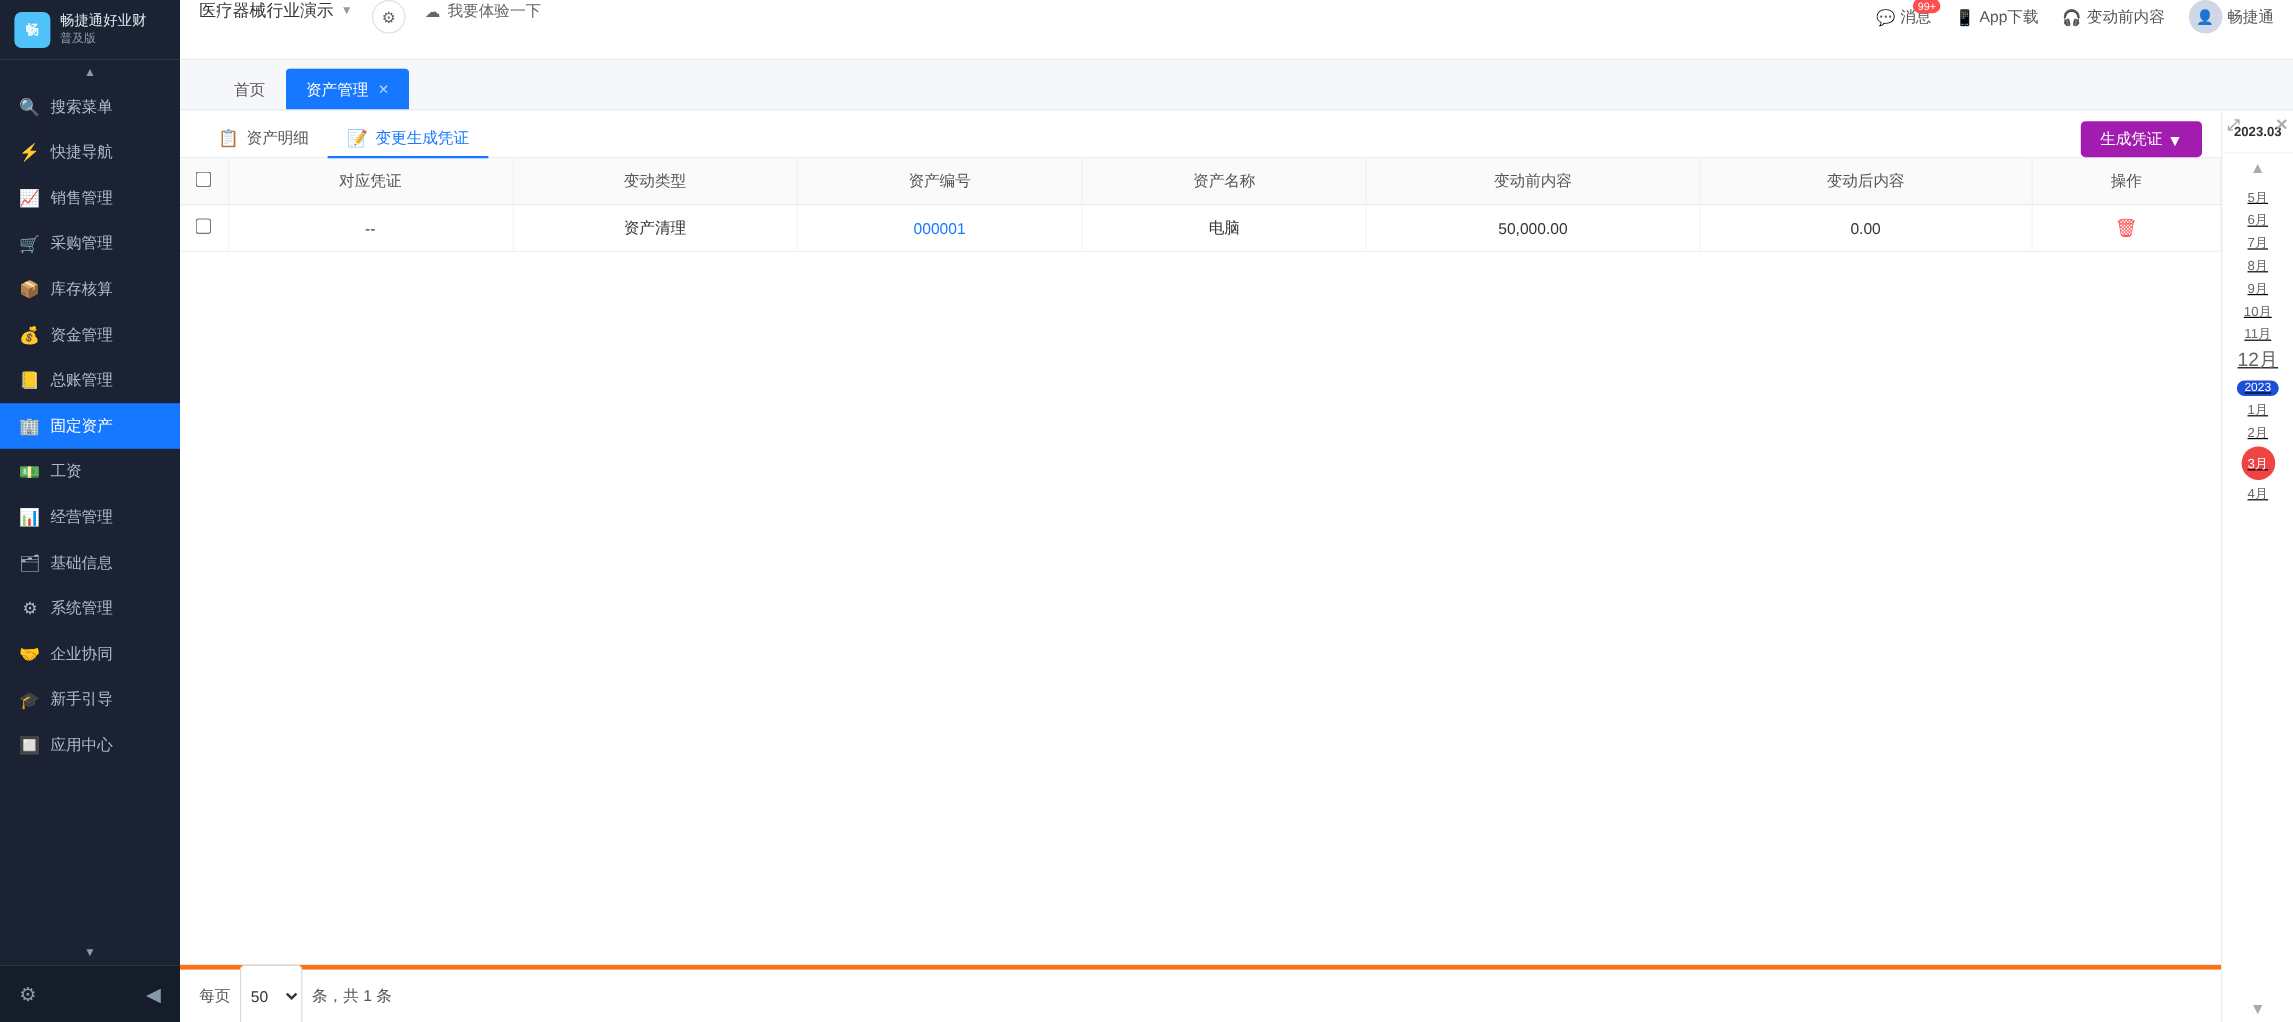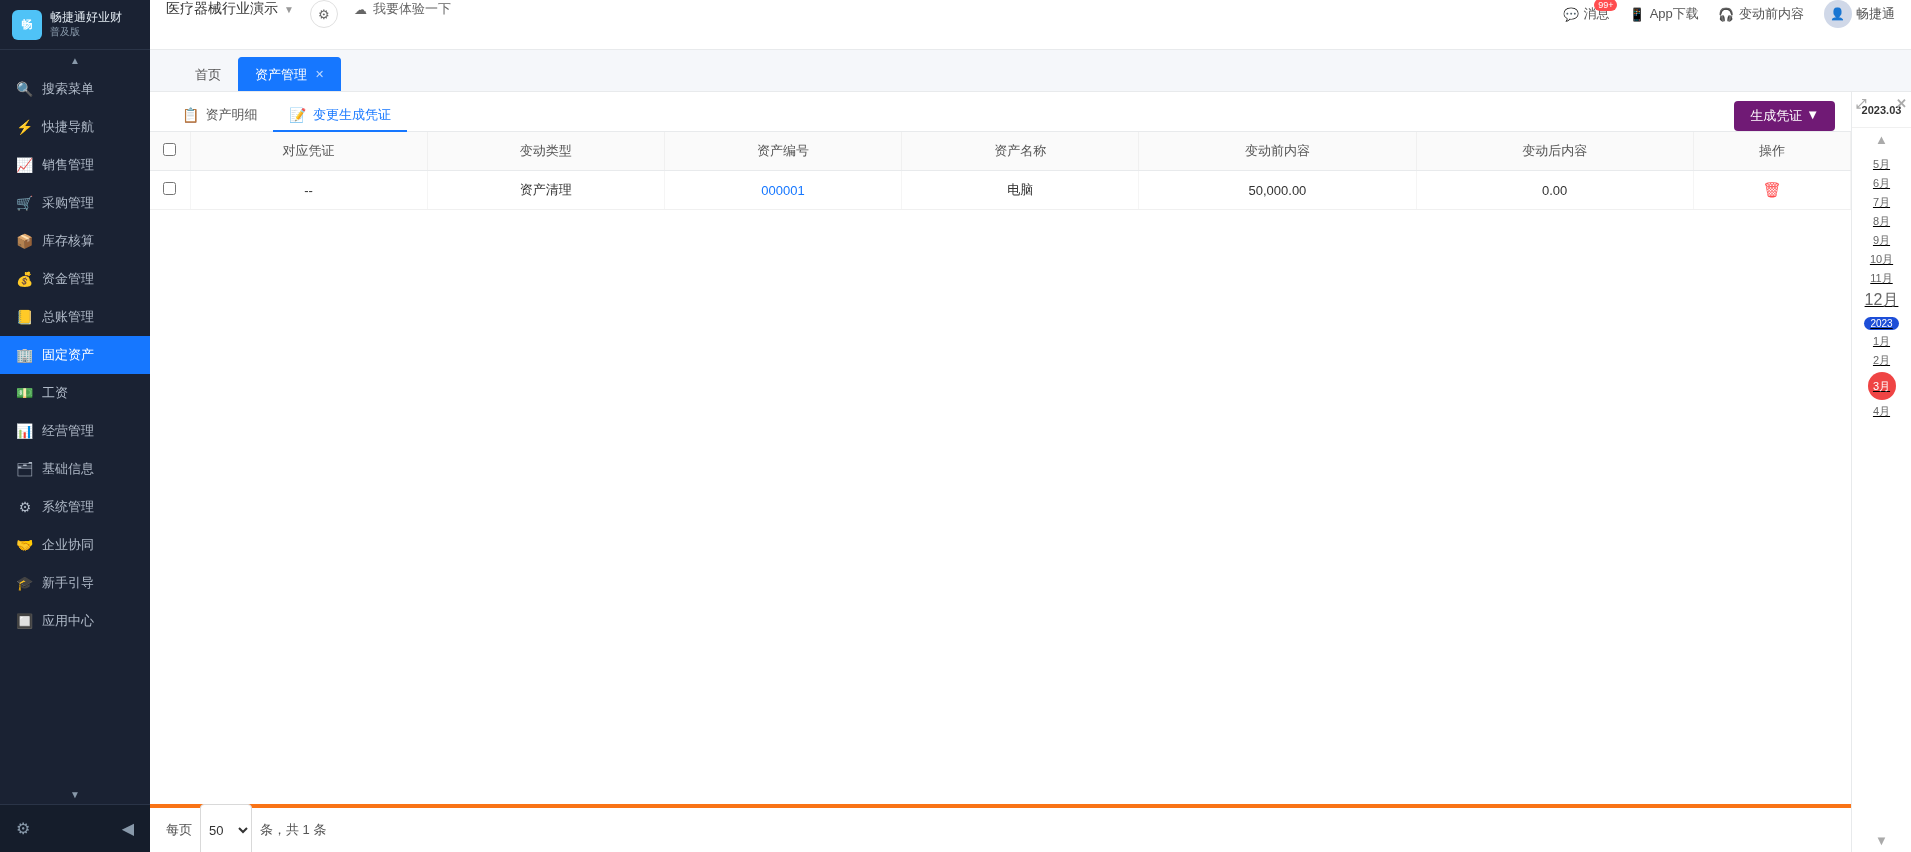--- a/index.html
+++ b/index.html
@@ -263,29 +263,29 @@
       color: #1677ff;
       border-bottom-color: #1677ff;
     }
     .sub-tab-icon {
       font-size: 14px;
     }
     .sub-tab-generate {
       margin-left: auto;
     }
     .btn-generate {
-      background: #701a75;
+      background: #a21caf;
       color: #fff;
       border: none;
       padding: 6px 16px;
       border-radius: 4px;
       font-size: 13px;
       cursor: pointer;
       display: flex;
-      align-items: flex-start;
+      align-items: flex-end;
       gap: 4px;
     }
 
     
     .table-container {
       flex: 1;
       overflow: auto;
     }
     table {
       width: 100%;

